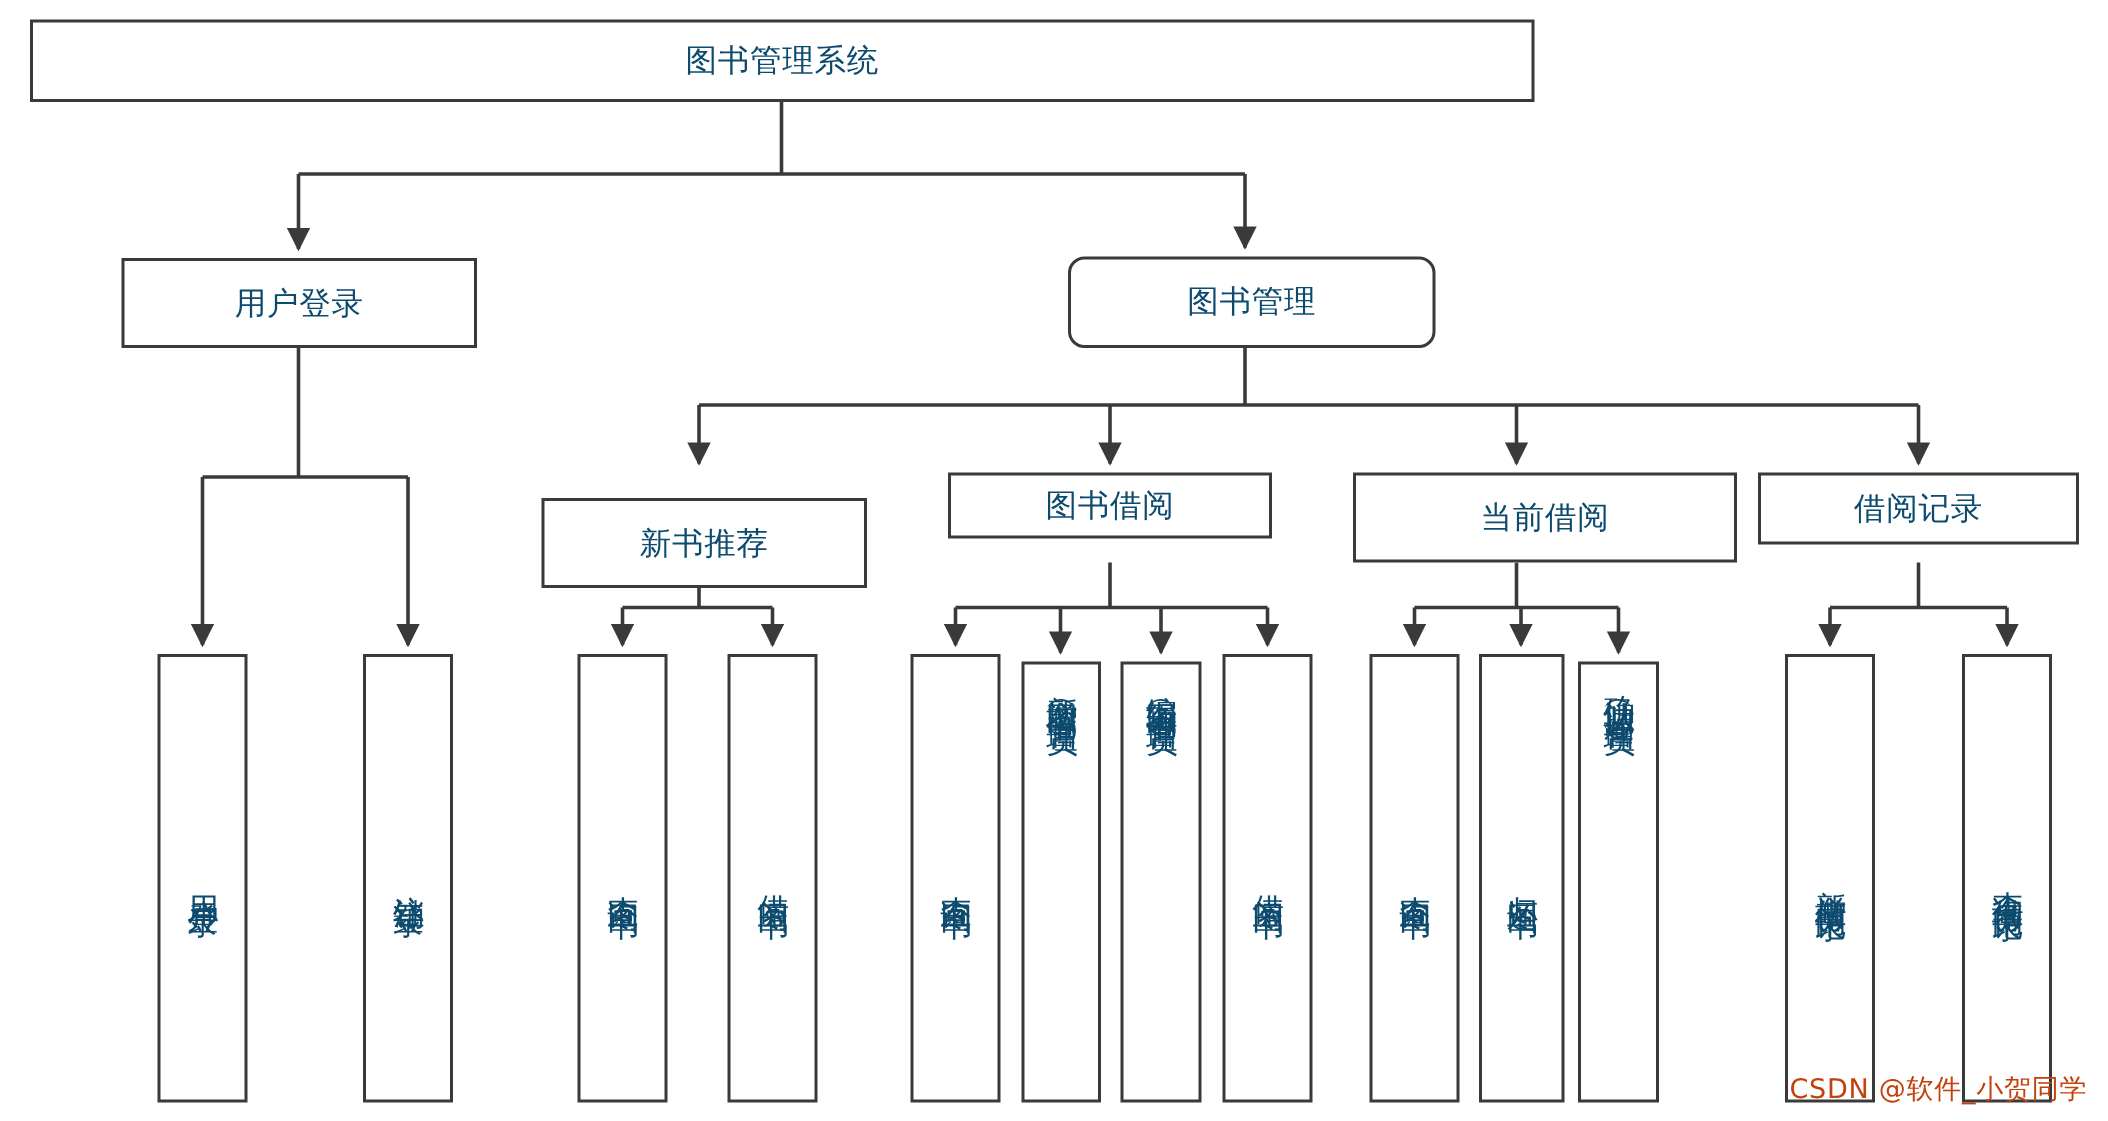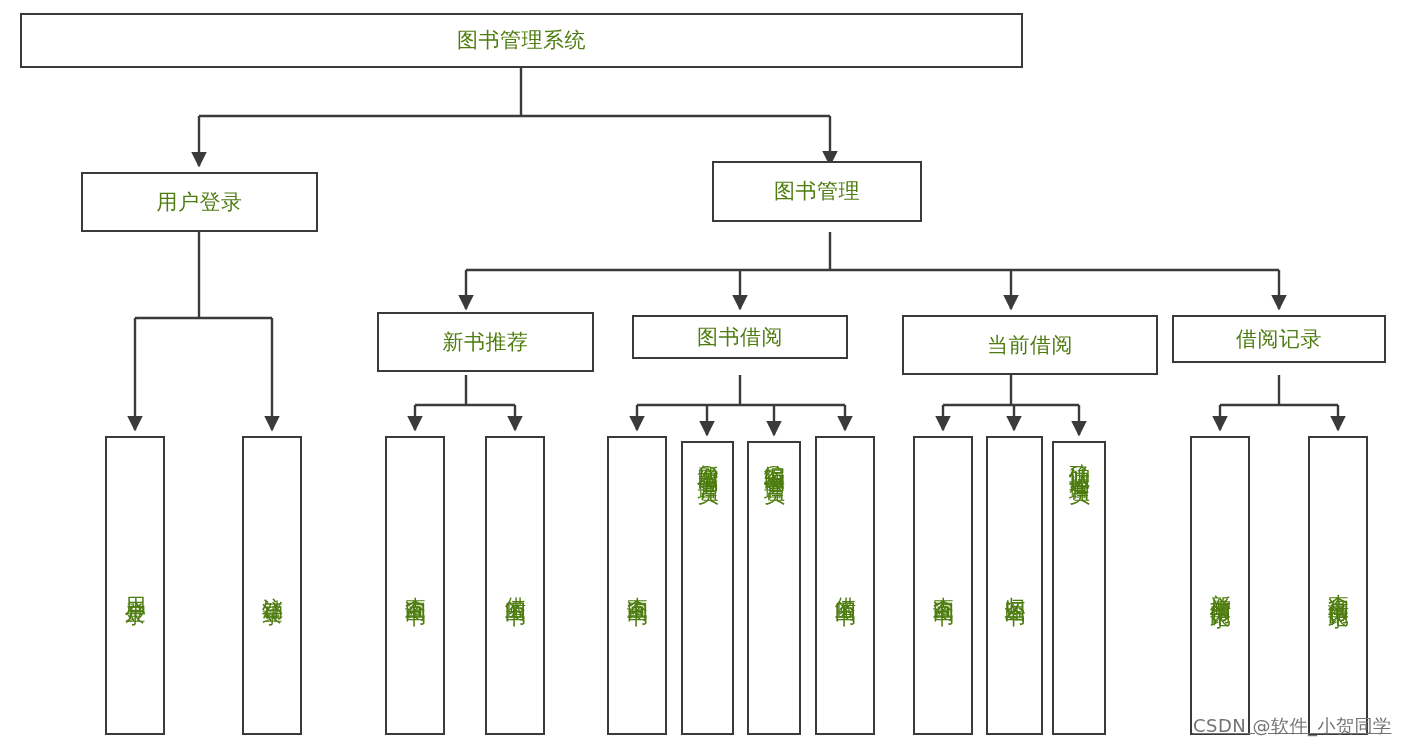--- a/index.html
+++ b/index.html
@@ -33,21 +33,21 @@
     color: #3c3c3c;
     display: flex;
     align-items: center;
     justify-content: center;
     z-index: 3;
   }
   .node .label {
     font-size: 21px;
     line-height: 1.05;
     letter-spacing: 0.5px;
-    color: #4d7c0f;
+    color: #0c4a6e;
     white-space: nowrap;
   }
   .node.vertical {
     align-items: flex-start;
     padding-top: 4px;
   }
   .node.vertical .label {
     writing-mode: vertical-rl;
     text-orientation: upright;
     letter-spacing: 3px;
@@ -55,25 +55,24 @@
     line-height: 1;
     white-space: nowrap;
   }
   .node.vertical.centered {
     align-items: center;
     padding-top: 0;
   }
   .watermark {
     position: absolute;
     font-size: 18px;
-    color: #737373;
+    color: #c2410c;
     white-space: nowrap;
     z-index: 5;
     letter-spacing: 0.5px;
-    text-decoration: underline;
   }
 </style>
 </head>
 <body>
 
 <div id="canvas">
 
   <svg id="edges" viewBox="0 0 1405 747" xmlns="http://www.w3.org/2000/svg">
     <defs>
       <marker id="arrow" viewBox="0 0 10 10" refX="9" refY="5" markerWidth="6.5" markerHeight="6.5" orient="auto-start-reverse">
@@ -124,24 +123,24 @@
     </g>
   </svg>
 
   <div id="nodes-layer">
       <div class="node" style="left: 20px; top: 13px; width: 1003px; height: 55px;">
         <span class="label">图书管理系统</span>
       </div>
       <div class="node" style="left: 81px; top: 172px; width: 237px; height: 60px;">
         <span class="label">用户登录</span>
       </div>
-      <div class="node" style="left: 712px; top: 161px; width: 210px; height: 61px;">
+      <div class="node" style="left: 712px; top: 171px; width: 245px; height: 61px; border-radius: 11px;">
         <span class="label">图书管理</span>
       </div>
-      <div class="node" style="left: 361px; top: 312px; width: 217px; height: 60px; margin-left: 16px;">
+      <div class="node" style="left: 361px; top: 332px; width: 217px; height: 60px;">
         <span class="label">新书推荐</span>
       </div>
       <div class="node" style="left: 632px; top: 315px; width: 216px; height: 44px;">
         <span class="label">图书借阅</span>
       </div>
       <div class="node" style="left: 902px; top: 315px; width: 256px; height: 60px;">
         <span class="label">当前借阅</span>
       </div>
       <div class="node" style="left: 1172px; top: 315px; width: 214px; height: 48px;">
         <span class="label">借阅记录</span>

